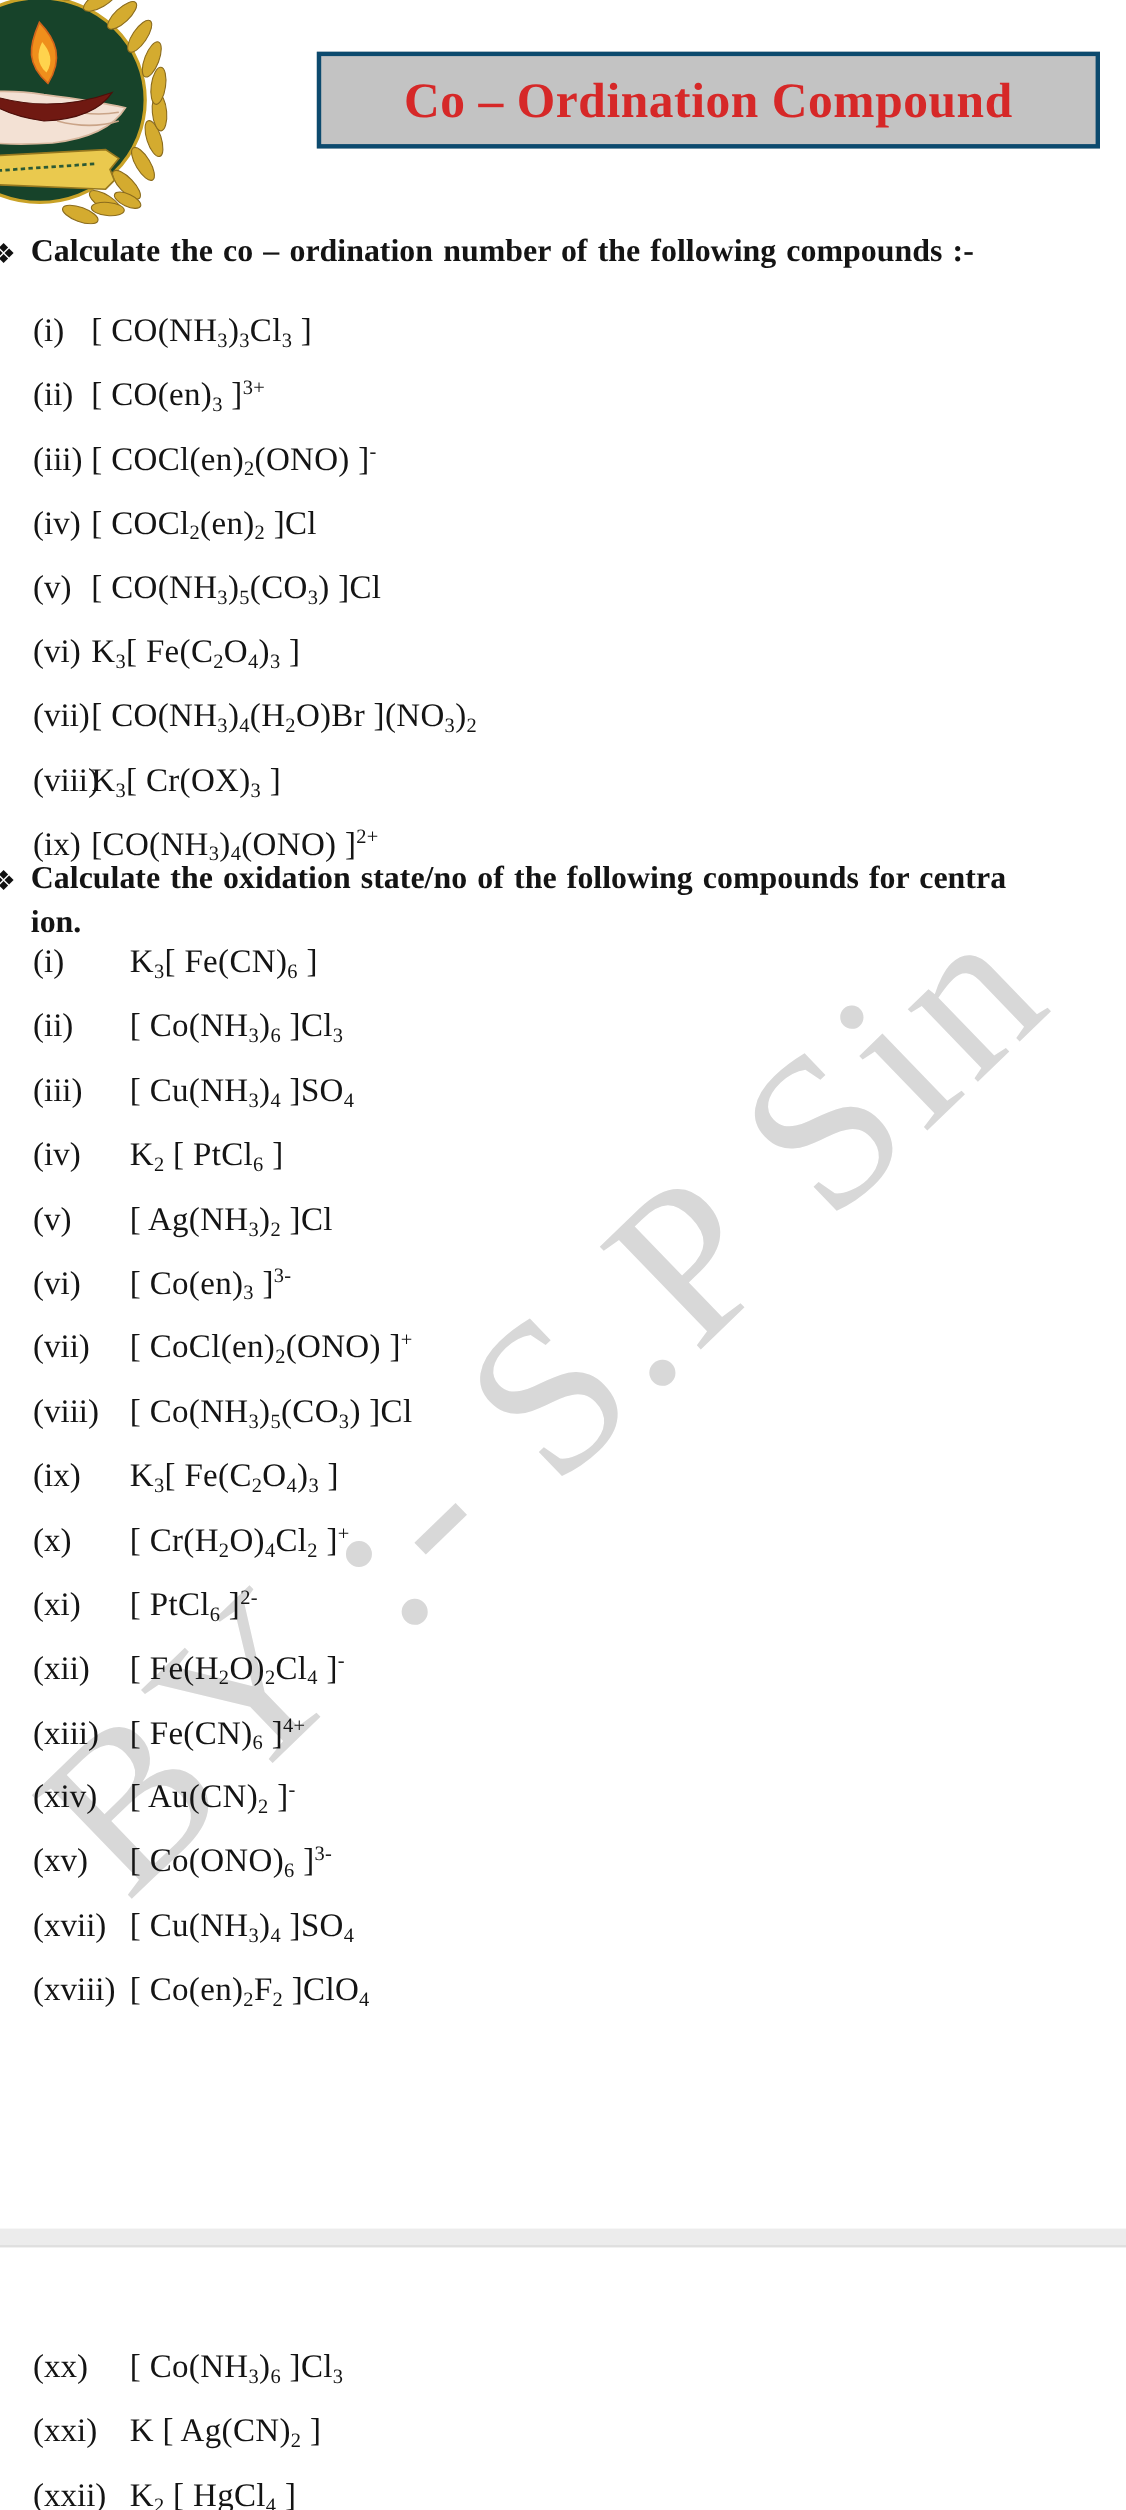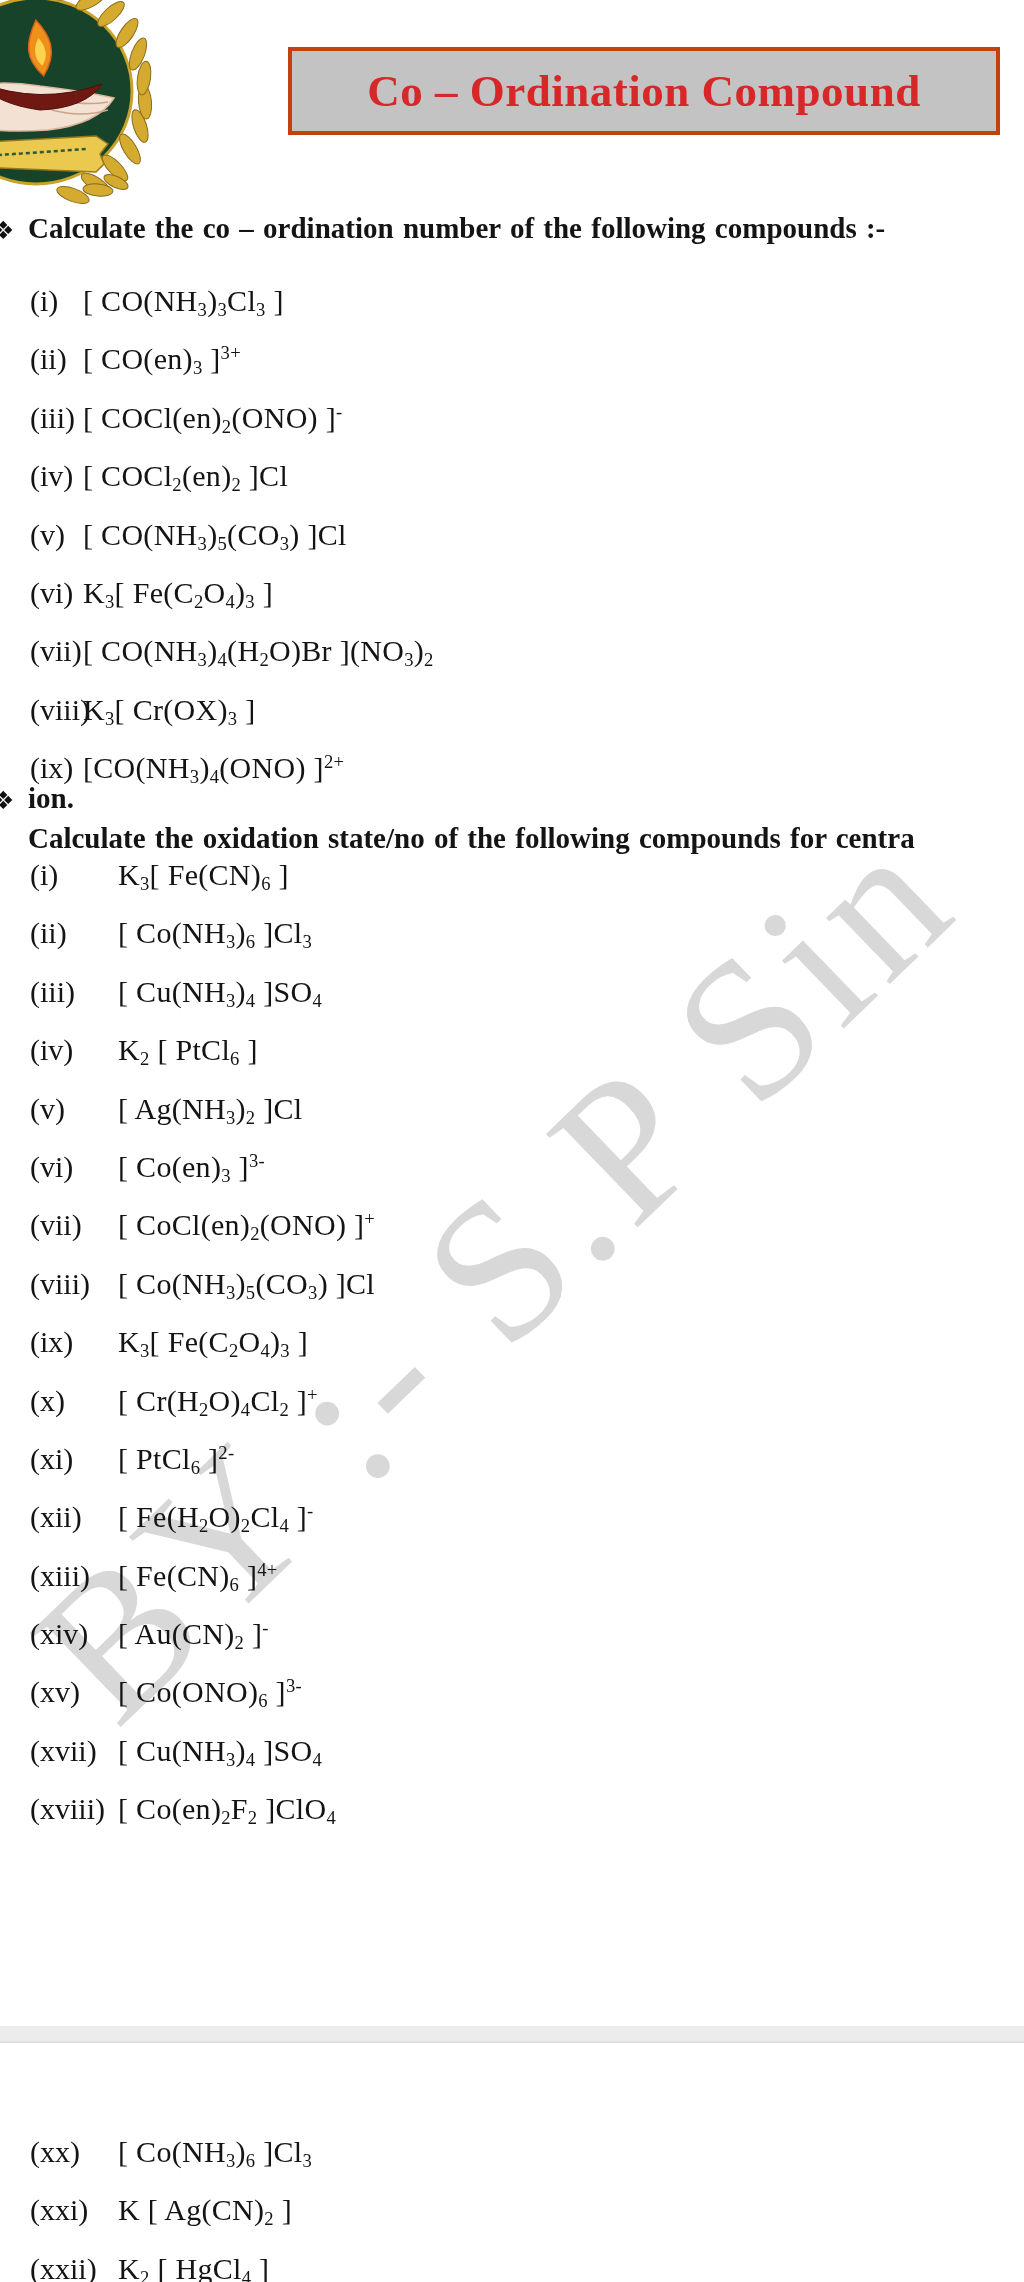--- a/index.html
+++ b/index.html
@@ -13,21 +13,21 @@
     position:absolute;left:-10px;top:1600px;z-index:0;
     transform:rotate(-44deg);transform-origin:0 0;
     font-size:200px;letter-spacing:8px;white-space:nowrap;
     color:#d8d8d8;font-family:"Liberation Serif","DejaVu Serif",serif;
   }
   
   .logo{position:absolute;left:-52px;top:-6px;z-index:2;}
   
   .title-box{
     position:absolute;left:288px;top:47px;width:712px;height:88px;z-index:2;
-    background:#c3c3c3;border:4px solid #c2410c;box-sizing:border-box;
+    background:#c3c3c3;border:4px solid #0c4a6e;box-sizing:border-box;
     display:flex;align-items:center;justify-content:center;
   }
   .title-text{
     font-size:45px;font-weight:bold;color:#d62828;
     white-space:nowrap;letter-spacing:.5px;
   }
   
   .heading{
     position:absolute;left:28px;z-index:1;
     font-size:29px;font-weight:bold;line-height:40px;word-spacing:2px;
@@ -111,22 +111,22 @@
     <div class="row"><span class="num">(iv)</span><span class="formula">[ COCl<sub>2</sub>(en)<sub>2</sub> ]Cl</span></div>
     <div class="row"><span class="num">(v)</span><span class="formula">[ CO(NH<sub>3</sub>)<sub>5</sub>(CO<sub>3</sub>) ]Cl</span></div>
     <div class="row"><span class="num">(vi)</span><span class="formula">K<sub>3</sub>[ Fe(C<sub>2</sub>O<sub>4</sub>)<sub>3</sub> ]</span></div>
     <div class="row"><span class="num">(vii)</span><span class="formula">[ CO(NH<sub>3</sub>)<sub>4</sub>(H<sub>2</sub>O)Br ](NO<sub>3</sub>)<sub>2</sub></span></div>
     <div class="row"><span class="num">(viii)</span><span class="formula">K<sub>3</sub>[ Cr(OX)<sub>3</sub> ]</span></div>
     <div class="row"><span class="num">(ix)</span><span class="formula">[CO(NH<sub>3</sub>)<sub>4</sub>(ONO) ]<sup>2+</sup></span></div>
   </div>
 
 <div class="heading" id="q2-heading">
   <span class="bullet">❖</span>
+  <span class="hline">Calculate the oxidation state/no of the following compounds for centra</span>
   <span class="hline">ion.</span>
-  <span class="hline">Calculate the oxidation state/no of the following compounds for centra</span>
 </div>
 
 <div class="list" id="q2-list">
     <div class="row"><span class="num">(i)</span><span class="formula">K<sub>3</sub>[ Fe(CN)<sub>6</sub> ]</span></div>
     <div class="row"><span class="num">(ii)</span><span class="formula">[ Co(NH<sub>3</sub>)<sub>6</sub> ]Cl<sub>3</sub></span></div>
     <div class="row"><span class="num">(iii)</span><span class="formula">[ Cu(NH<sub>3</sub>)<sub>4</sub> ]SO<sub>4</sub></span></div>
     <div class="row"><span class="num">(iv)</span><span class="formula">K<sub>2</sub> [ PtCl<sub>6</sub> ]</span></div>
     <div class="row"><span class="num">(v)</span><span class="formula">[ Ag(NH<sub>3</sub>)<sub>2</sub> ]Cl</span></div>
     <div class="row"><span class="num">(vi)</span><span class="formula">[ Co(en)<sub>3</sub> ]<sup>3-</sup></span></div>
     <div class="row"><span class="num">(vii)</span><span class="formula">[ CoCl(en)<sub>2</sub>(ONO) ]<sup>+</sup></span></div>

